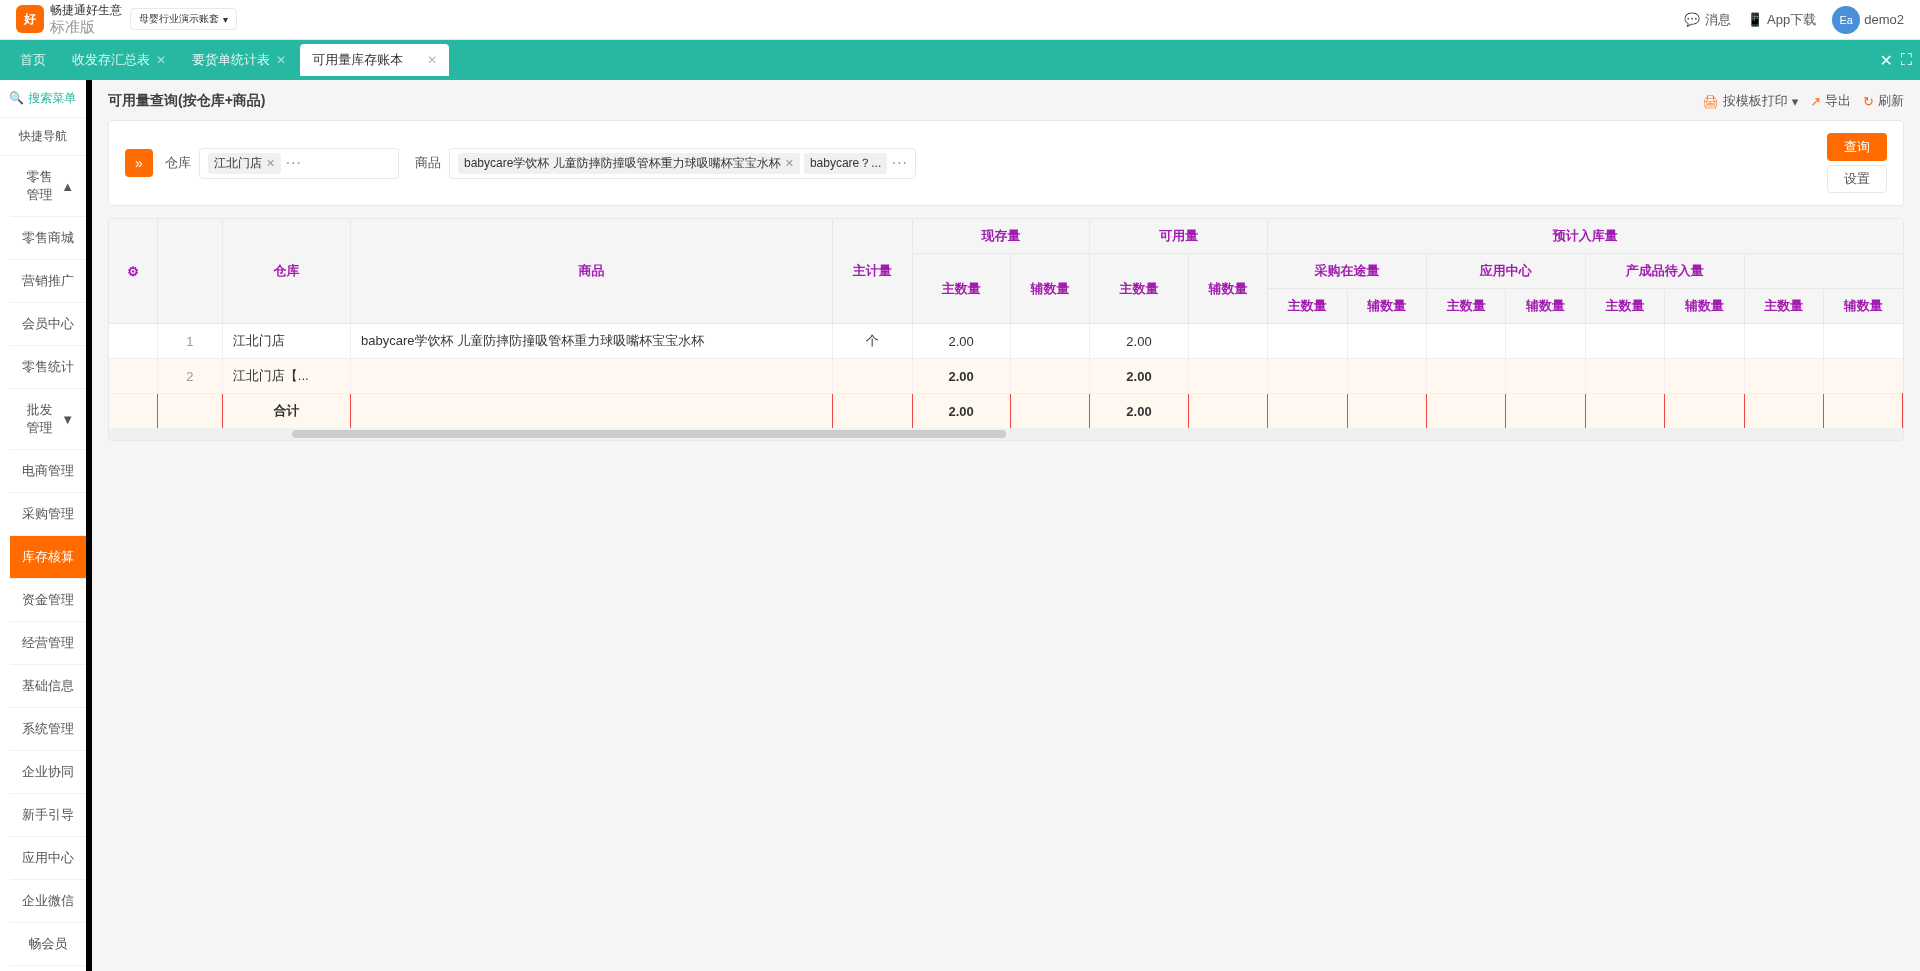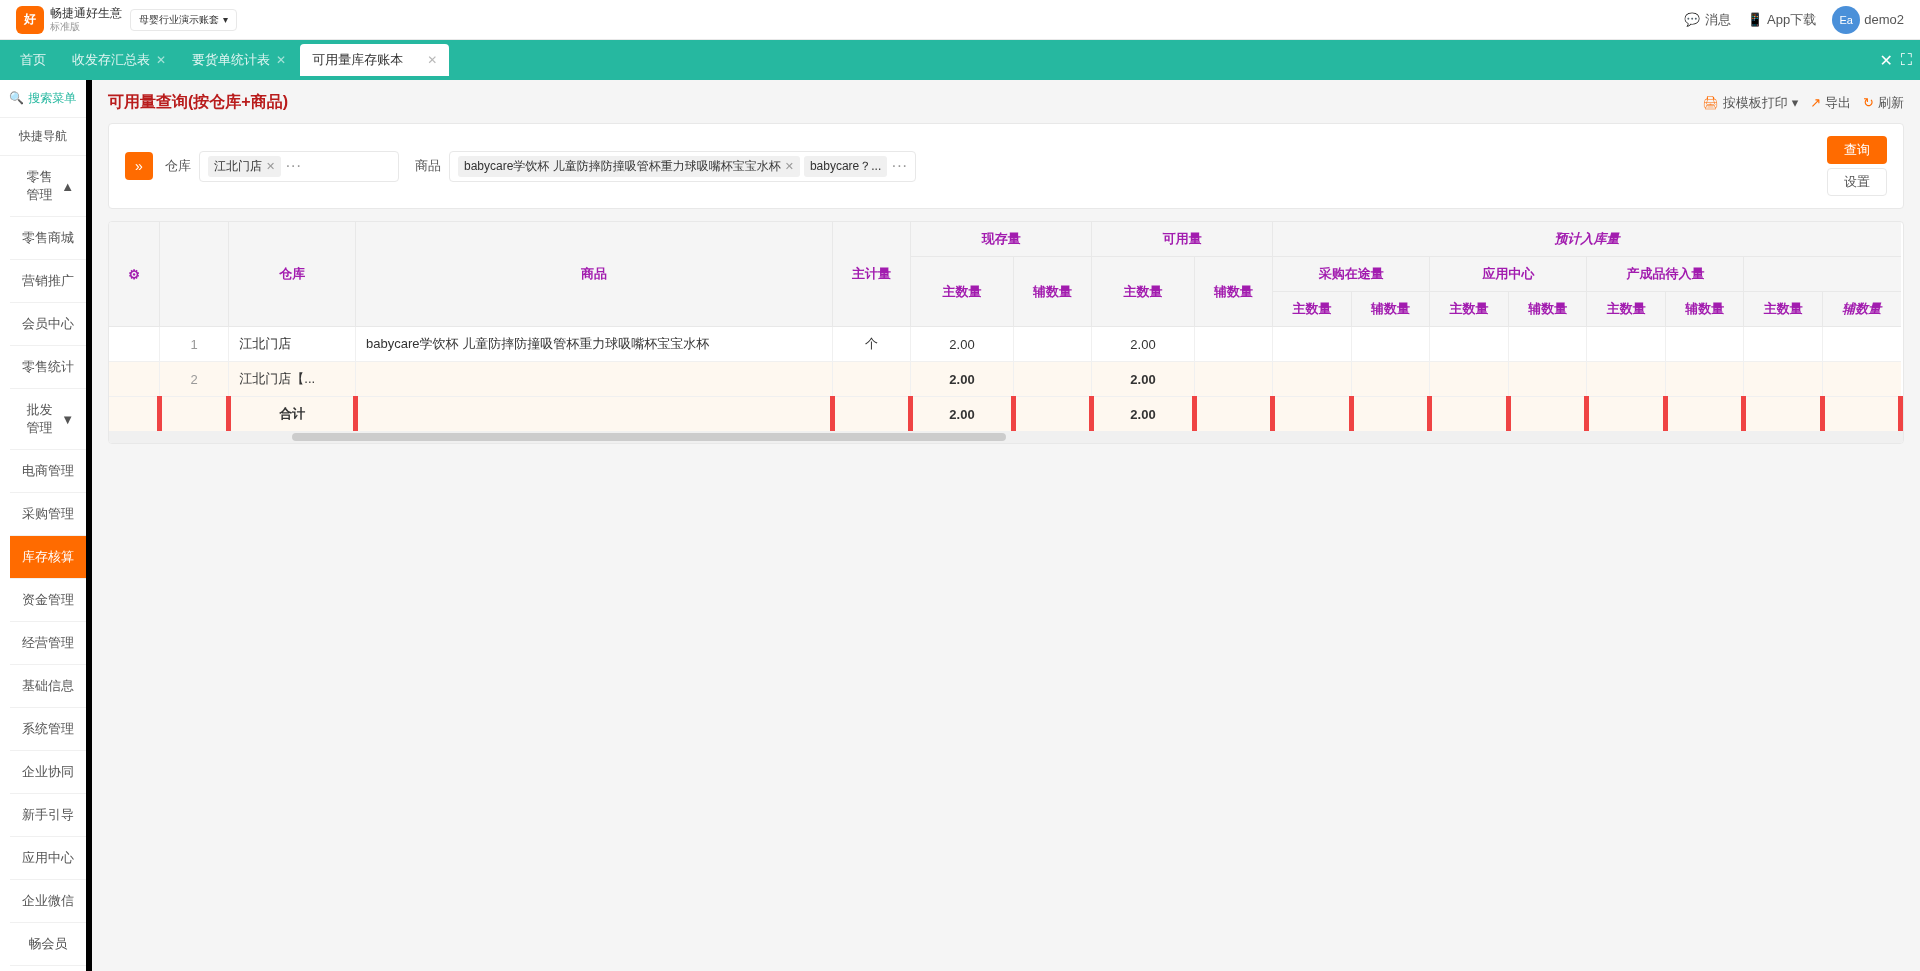--- a/index.html
+++ b/index.html
@@ -36,21 +36,21 @@
       justify-content: center;
       color: white;
       font-size: 12px;
       font-weight: bold;
     }
     .logo-text {
       font-size: 12px;
       color: #333;
       line-height: 1.2;
     }
-    .logo-text .sub { color: #999; font-size: 10px; }
+    .logo-text .sub { color: #999; font-size: 15px; }
     .industry-selector {
       display: flex;
       align-items: center;
       gap: 4px;
       border: 1px solid #e8e8e8;
       border-radius: 4px;
       padding: 3px 8px;
       cursor: pointer;
       color: #333;
       font-size: 10px;
@@ -173,23 +173,23 @@
       overflow-y: auto;
       padding: 12px 16px;
     }
     .page-header {
       display: flex;
       align-items: center;
       justify-content: space-between;
       margin-bottom: 10px;
     }
     .page-title {
-      font-size: 16px;
+      font-size: 14px;
       font-weight: 600;
-      color: #b91c1c;
+      color: #404040;
     }
     .header-actions {
       display: flex;
       align-items: center;
       gap: 12px;
     }
     .header-action-btn {
       display: flex;
       align-items: center;
       gap: 4px;
@@ -297,21 +297,21 @@
     }
     thead th {
       padding: 8px 10px;
       text-align: center;
       color: #a21caf;
       font-weight: 600;
       border-bottom: 1px solid #e8e8e8;
       border-right: 1px solid #e8e8e8;
       white-space: nowrap;
     }
-    thead th:last-child { border-right: none; font-style: italic; }
+    thead th:last-child { border-right: none; }
     tbody tr {
       border-bottom: 1px solid #f0f0f0;
     }
     tbody td {
       padding: 8px 10px;
       text-align: center;
       color: #333;
       border-right: 1px solid #f0f0f0;
     }
     tbody td:last-child { border-right: none; }
@@ -320,21 +320,21 @@
     .footer-row {
       width: 100%;
       border-top: 1px solid #e8e8e8;
     }
     .footer-row td {
       padding: 8px 24px;
       font-weight: 600;
       color: #333;
       background: #fef8f0;
       text-align: center;
-      border-right: 5px solid #ef4444;
+      border-right: 1px solid #ef4444;
     }
 
     
     .table-scroll {
       overflow-x: auto;
     }
     .bottom-scrollbar {
       height: 12px;
       background: #f0f0f0;
       display: flex;

